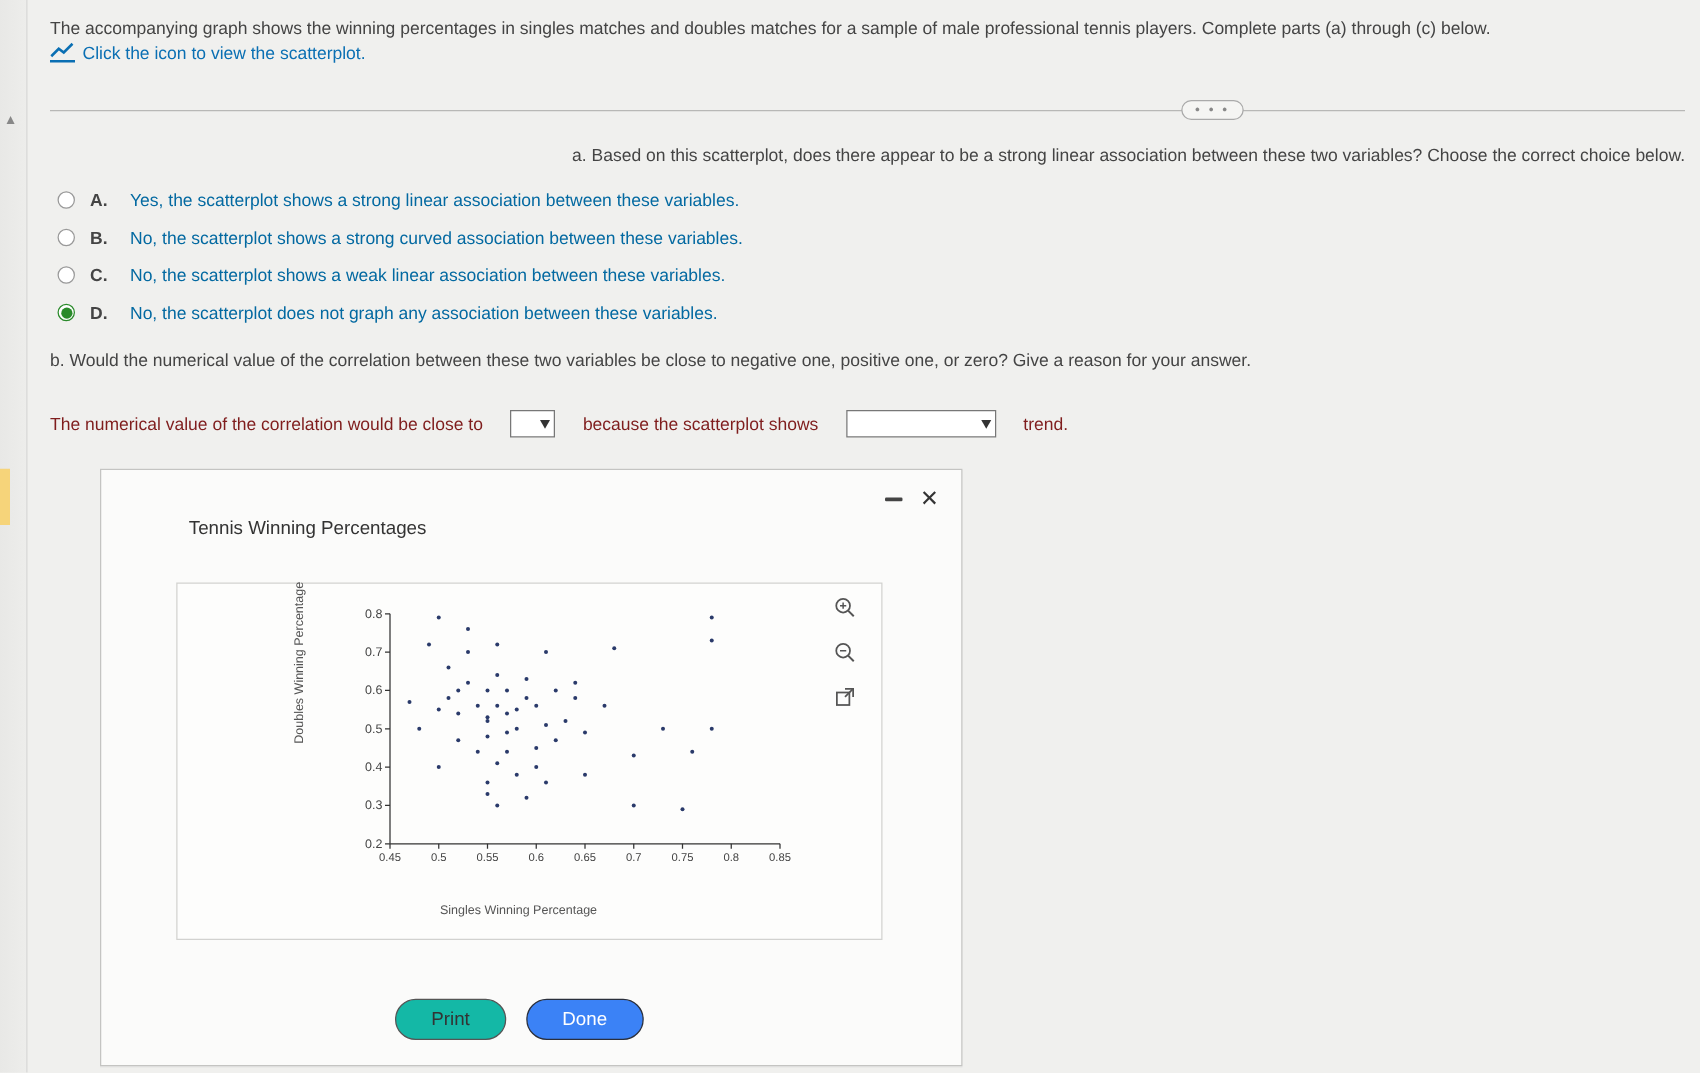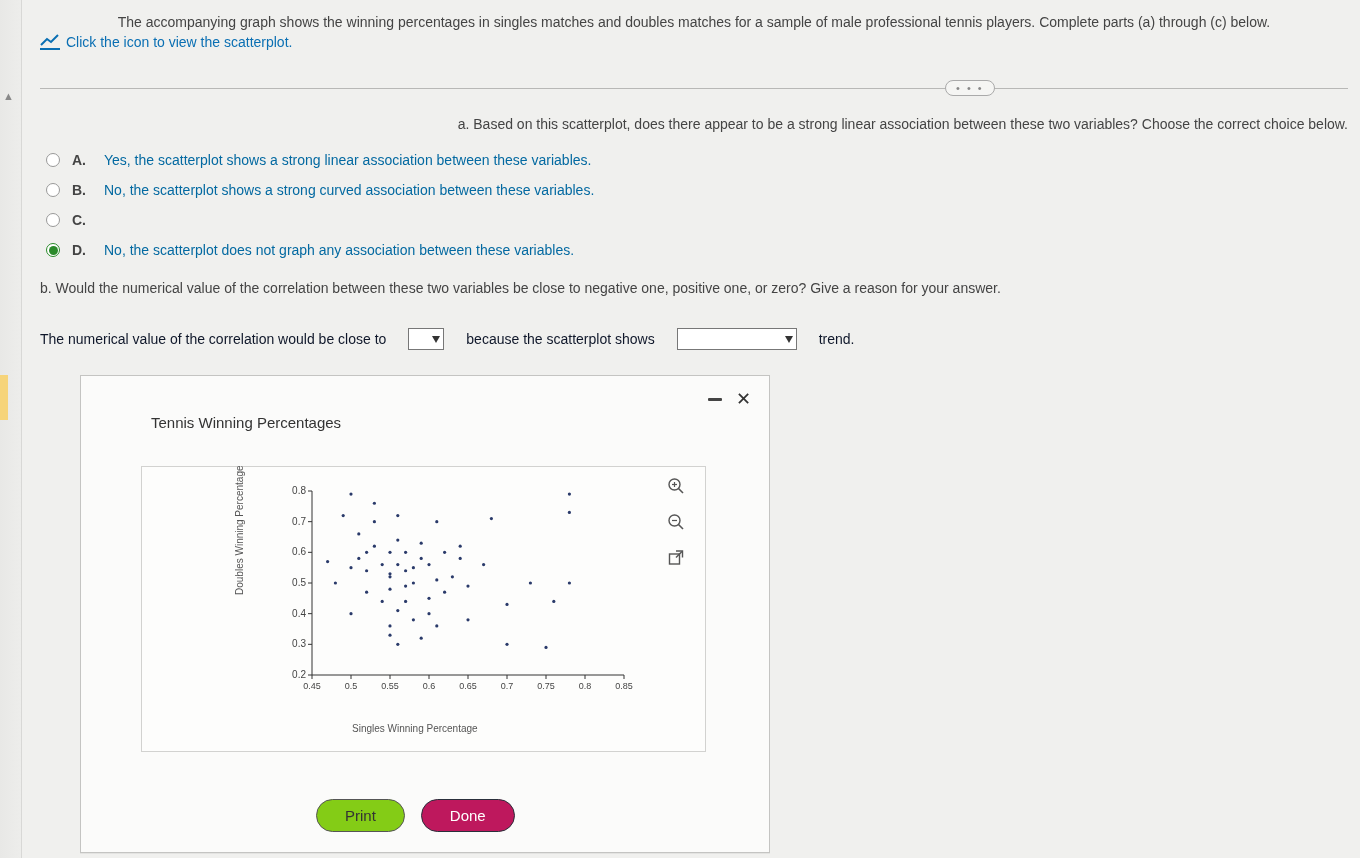--- a/index.html
+++ b/index.html
@@ -30,21 +30,21 @@
     position: absolute;
     left: -2px; top: 375px;
     width: 10px; height: 45px;
     background: #f6d47a;
   }
   .content {
     position: absolute;
     left: 40px; right: 0; top: 14px;
     padding-right: 12px;
   }
-  .intro-line { color: #444; margin-bottom: 4px; text-align: center; }
+  .intro-line { color: #444; margin-bottom: 4px; }
   .scatter-link-row {
     display: flex; align-items: flex-start; gap: 6px;
     margin-bottom: 28px;
   }
   .scatter-icon {
     width: 20px; height: 16px;
     border-bottom: 2px solid #0a6fb3;
     position: relative;
   }
   .scatter-icon svg { position: absolute; left: 0; bottom: 0; }
@@ -80,21 +80,21 @@
   }
   .radio.selected::after {
     content: ""; width: 9px; height: 9px; border-radius: 50%;
     background: #2a8a2a;
   }
   .choice-letter { color: #444; min-width: 20px; font-weight: bold; }
   .choice-text { color: #0369a1; }
   .partb-text { color: #444; margin-bottom: 32px; }
   .fill-row {
     display: flex; align-items: center; gap: 22px; flex-wrap: wrap;
-    color: #0f172a; margin-bottom: 12px;
+    color: #7f1d1d; margin-bottom: 12px;
   }
   .dd {
     display: inline-flex; align-items: center; justify-content: flex-end;
     border: 1px solid #777; height: 22px; min-width: 36px;
     background: #fff; padding: 0 3px;
   }
   .dd.wide { min-width: 120px; }
   .dd .tri {
     width: 0; height: 0; border-left: 4px solid transparent;
     border-right: 4px solid transparent; border-top: 7px solid #333;
@@ -155,24 +155,24 @@
     position: absolute; left: 235px; bottom: 20px;
     display: flex; gap: 16px;
   }
   .btn {
     padding: 7px 28px;
     border-radius: 22px;
     font-size: 15px;
     cursor: pointer;
   }
   .btn-outline {
-    border: 1px solid #555; background: #84cc16; color: #333;
+    border: 1px solid #555; background: #14b8a6; color: #333;
   }
   .btn-solid {
-    border: 1px solid #2a2f3b; background: #be185d; color: #fff;
+    border: 1px solid #2a2f3b; background: #3b82f6; color: #fff;
   }
 </style>
 </head>
 <body>
 
 <div class="sidebar-stub">
   <div class="caret-up">▲</div>
   <div class="ruler-mark"></div>
 </div>
 
@@ -201,20 +201,21 @@
       <span class="choice-text">Yes, the scatterplot shows a strong linear association between these variables.</span>
     </div>
     <div class="choice-row">
       <span class="radio"></span>
       <span class="choice-letter">B.</span>
       <span class="choice-text">No, the scatterplot shows a strong curved association between these variables.</span>
     </div>
     <div class="choice-row">
       <span class="radio"></span>
       <span class="choice-letter">C.</span>
+      <span class="choice-text">No, the scatterplot shows a weak linear association between these variables.</span>
     </div>
     <div class="choice-row">
       <span class="radio selected"></span>
       <span class="choice-letter">D.</span>
       <span class="choice-text">No, the scatterplot does not graph any association between these variables.</span>
     </div>
   </div>
 
   <div class="partb-text">b. Would the numerical value of the correlation between these two variables be close to negative one, positive one, or zero? Give a reason for your answer.</div>
 

